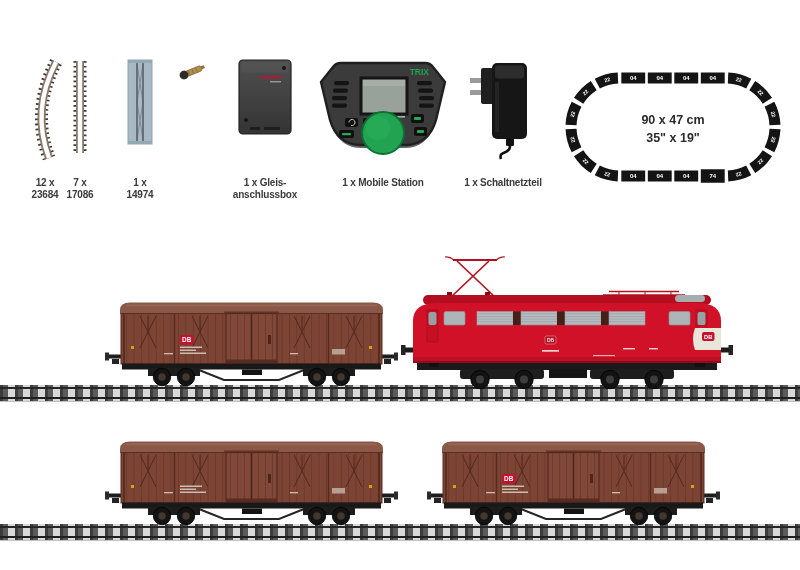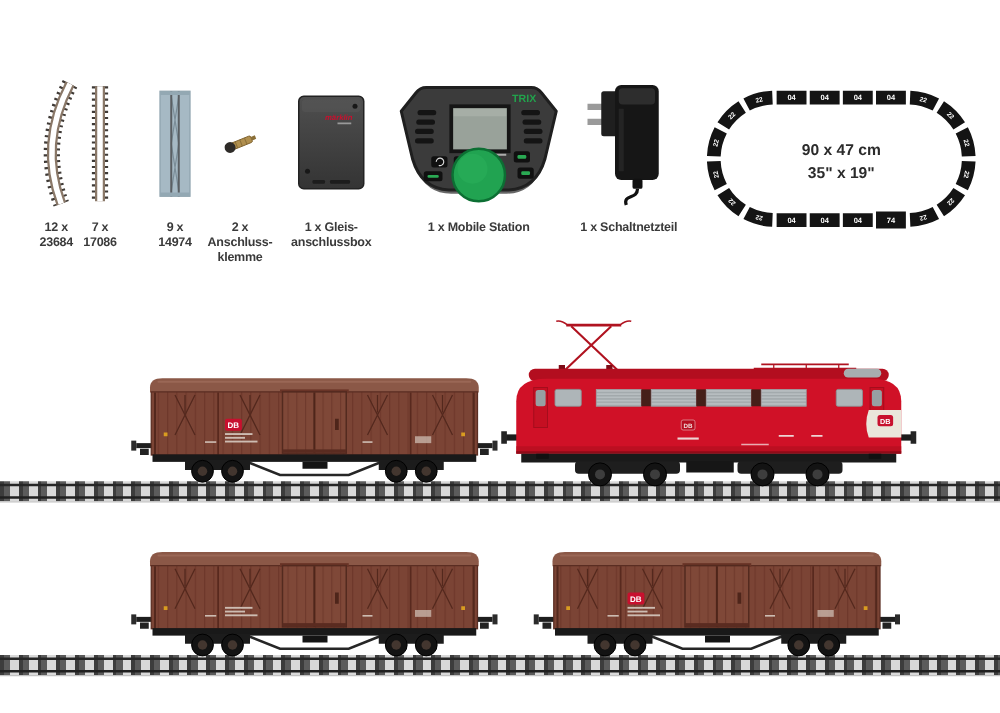--- a/index.html
+++ b/index.html
@@ -1,19 +1,19 @@
 <!DOCTYPE html>
 <html><head>
 <meta charset="utf-8">
 <style>
   html,body{margin:0;padding:0;background:#fff;}
   .stage{position:relative;width:800px;height:570px;background:#ffffff;overflow:hidden;
          font-family:"Liberation Sans","DejaVu Sans",sans-serif;}
   .part{position:absolute;top:58px;display:flex;flex-direction:column;align-items:center;}
-  .part-gfx{height:114px;display:flex;align-items:center;justify-content:center;}
+  .part-gfx{height:114px;display:flex;align-items:flex-start;justify-content:center;}
   .plabel{margin-top:5px;text-align:center;font-size:10px;font-weight:bold;color:#3a3a3a;line-height:1.18;letter-spacing:-0.2px;}
   .plabel span{display:block;}
   svg text{font-family:"Liberation Sans","DejaVu Sans",sans-serif;}
   .abs{position:absolute;}
   .track{position:absolute;left:0;width:800px;height:16px;
     background:
       linear-gradient(#262626,#262626) 0 2px / 100% 2.4px no-repeat,
       linear-gradient(#202020,#202020) 0 11.5px / 100% 2.4px no-repeat,
       repeating-linear-gradient(90deg,#3c3c3c 0 3px,#5b5b5b 3px 8px,#d9d9d9 8px 15px);
     border-bottom:1px solid #c2c2c2;}
@@ -143,42 +143,37 @@
       <svg width="30" height="88" viewBox="0 0 30 88">
         <rect x="3" y="2" width="24" height="84" fill="#a6b9c4" stroke="#8fa3ae" stroke-width="1"></rect>
         <path d="M12,6 L18,44 M18,6 L12,44 M12,44 L18,82 M18,44 L12,82" stroke="#7b8d98" stroke-width="1"></path>
         <line x1="12" y1="2" x2="12" y2="86" stroke="#5a5f63" stroke-width="1.6"></line>
         <line x1="18" y1="2" x2="18" y2="86" stroke="#5a5f63" stroke-width="1.6"></line>
         <rect x="3" y="2" width="24" height="3" fill="#93a8b3"></rect>
         <rect x="3" y="83" width="24" height="3" fill="#93a8b3"></rect>
       </svg>
     </div>
     <div class="plabel">
-      <span>9 x</span>
+      <span>1 x</span>
         <span>14974</span>
     </div>
   </div>
 
   <div class="part" style="left:160px;width:64px">
     <div class="part-gfx">
       <svg width="38" height="28" viewBox="0 0 38 28">
         <g transform="rotate(-22 19 14)">
           <rect x="12" y="11" width="17" height="5.5" rx="1.2" fill="#b08f4e" stroke="#7c5f2a" stroke-width="0.7"></rect>
           <line x1="16" y1="11" x2="16" y2="16.5" stroke="#8a6f38" stroke-width="0.8"></line>
           <line x1="20" y1="11" x2="20" y2="16.5" stroke="#8a6f38" stroke-width="0.8"></line>
           <line x1="24" y1="11" x2="24" y2="16.5" stroke="#8a6f38" stroke-width="0.8"></line>
           <circle cx="10.5" cy="13.8" r="4.4" fill="#2e2b28"></circle>
           <rect x="29" y="12.2" width="3.5" height="3" fill="#8a6f38"></rect>
         </g>
       </svg>
-    </div>
-    <div class="plabel">
-      <span>2 x</span>
-        <span>Anschluss-</span>
-        <span>klemme</span>
     </div>
   </div>
 
   <div class="part" style="left:226px;width:78px">
     <div class="part-gfx">
       <svg width="56" height="80" viewBox="0 0 56 80">
         <rect x="2" y="2" width="52" height="74" rx="4" fill="url(#boxgrad)" stroke="#222" stroke-width="1.2"></rect>
         <rect x="4.5" y="4.5" width="47" height="10" rx="3" fill="#585858" opacity="0.55"></rect>
         <text x="45" y="21" text-anchor="end" font-size="6.2" font-weight="bold" font-style="italic" fill="#c8102e">märklin</text>
         <rect x="33" y="23" width="11" height="1.4" fill="#9a9a9a"></rect>

